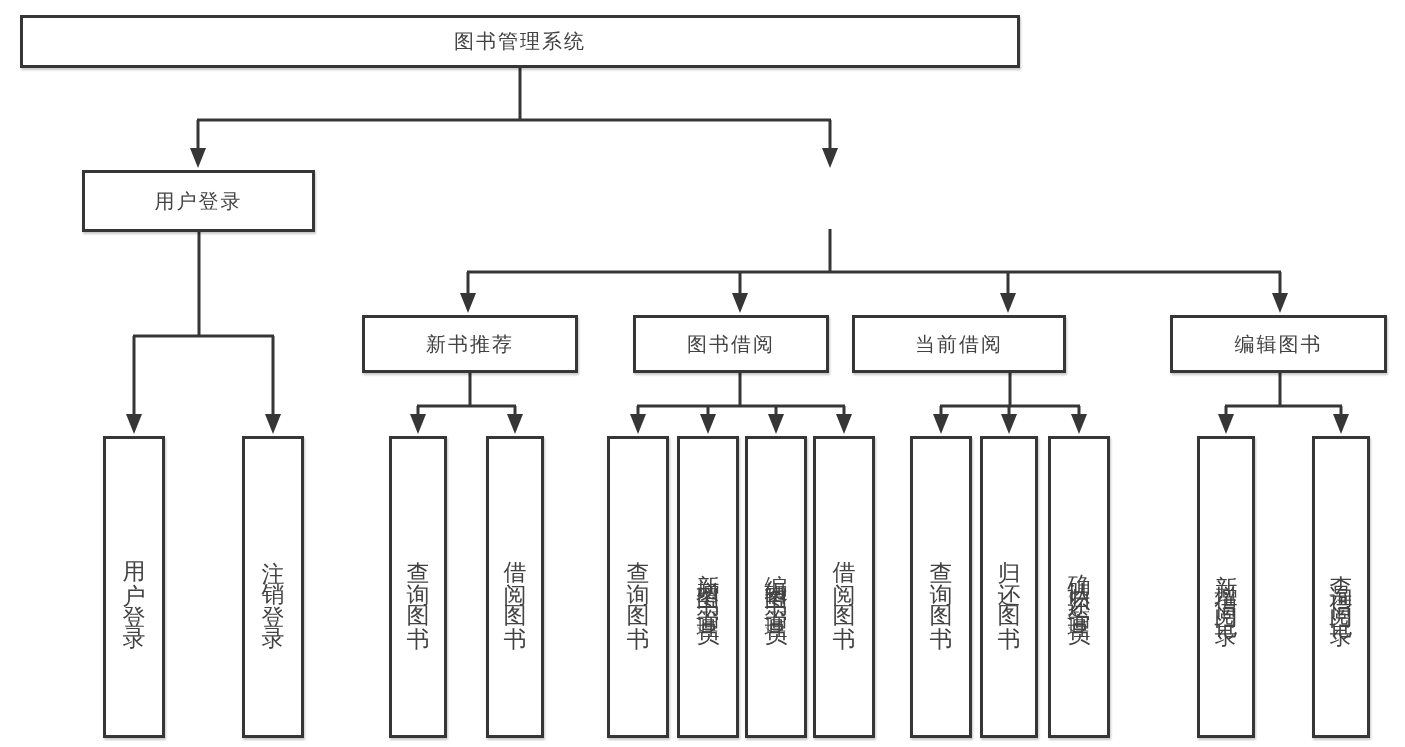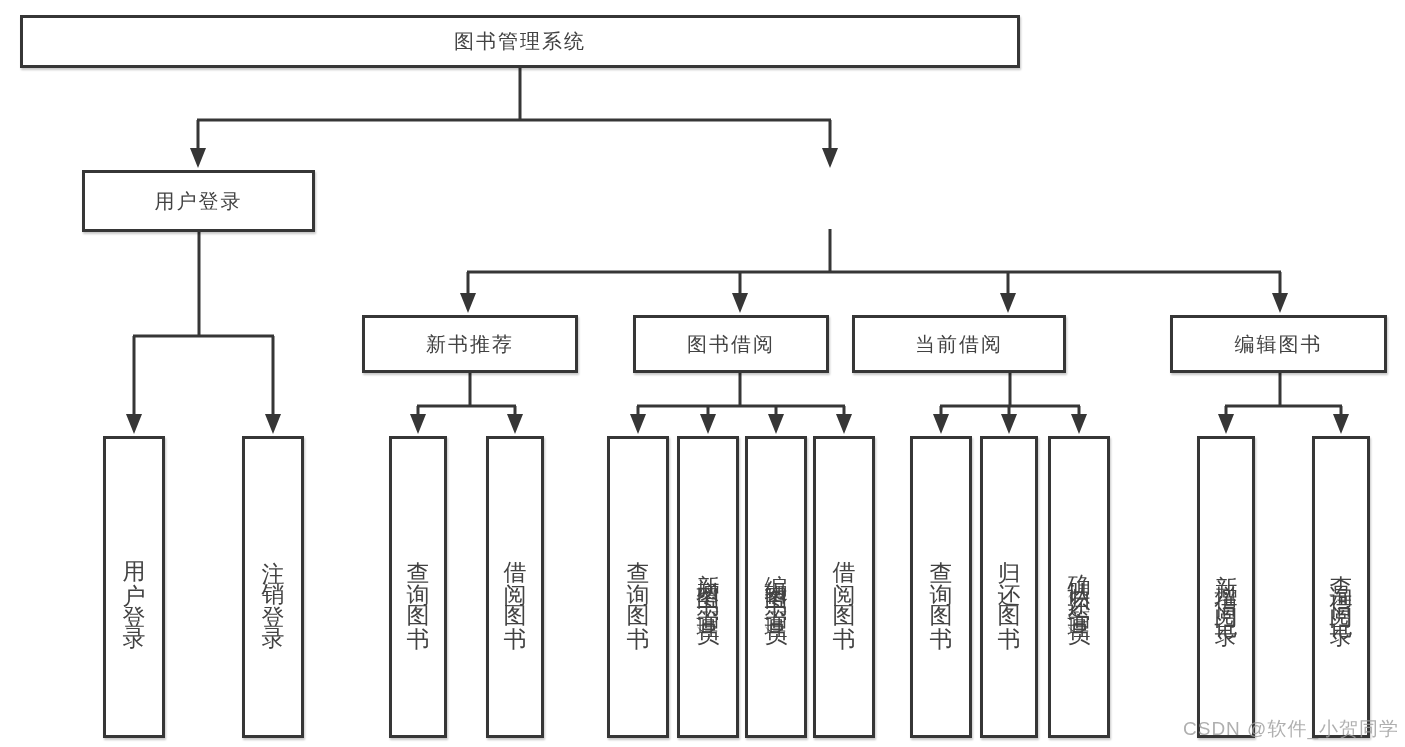--- a/index.html
+++ b/index.html
@@ -152,15 +152,14 @@
     <span style="letter-spacing: 7px;">确认归还（管理员）</span>
   </div>
 
   <div class="node leaf" style="left:1197px;top:436px;width:58px;height:302px">
     <span style="letter-spacing: 10px;">新增借阅记录</span>
   </div>
   <div class="node leaf" style="left:1312px;top:436px;width:58px;height:302px">
     <span style="letter-spacing: 10px;">查询借阅记录</span>
   </div>
 
-  <div class="watermark">CSDN @软件_小贺同学</div>
 
 </div>
 
 </body></html>

